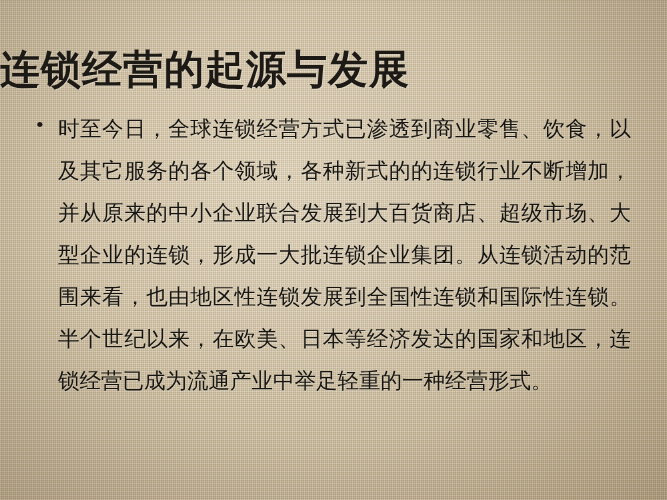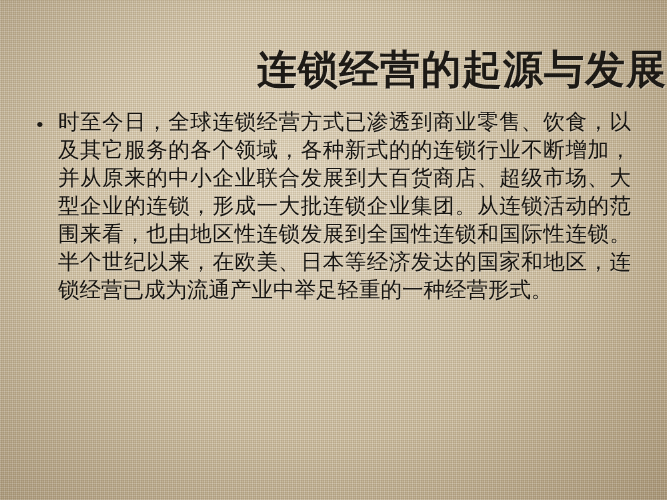--- a/index.html
+++ b/index.html
@@ -47,21 +47,21 @@
       radial-gradient(ellipse at 50% 45%,
         rgba(255,255,255,0.10) 0%,
         rgba(255,255,255,0.0) 55%,
         rgba(80,62,40,0.17) 100%);
   }
   .title {
     position: absolute;
     left: 0;
     right: 0;
     top: 18px;
-    text-align: right;
+    text-align: left;
     font-size: 40px;
     line-height: 1.2;
     color: #1d1a16;
     letter-spacing: 1px;
     font-family: "DejaVu Serif", "Liberation Serif", serif;
     text-shadow: 1px 1px 0 rgba(255,255,255,0.25);
   }
   .body-block {
     position: absolute;
     left: 36px;
@@ -76,21 +76,21 @@
     flex: 0 0 auto;
     width: 22px;
     font-size: 22px;
     line-height: 34px;
     color: #1d1a16;
     text-align: left;
   }
   .bullet-text {
     flex: 1 1 auto;
     font-size: 21.5px;
-    line-height: 28px;
+    line-height: 42px;
     color: #171512;
     text-align: justify;
     text-justify: inter-ideograph;
     font-family: "DejaVu Serif", "Liberation Serif", serif;
     text-shadow: 0.5px 0.5px 0 rgba(255,255,255,0.18);
   }
 </style>
 </head>
 <body>
 

